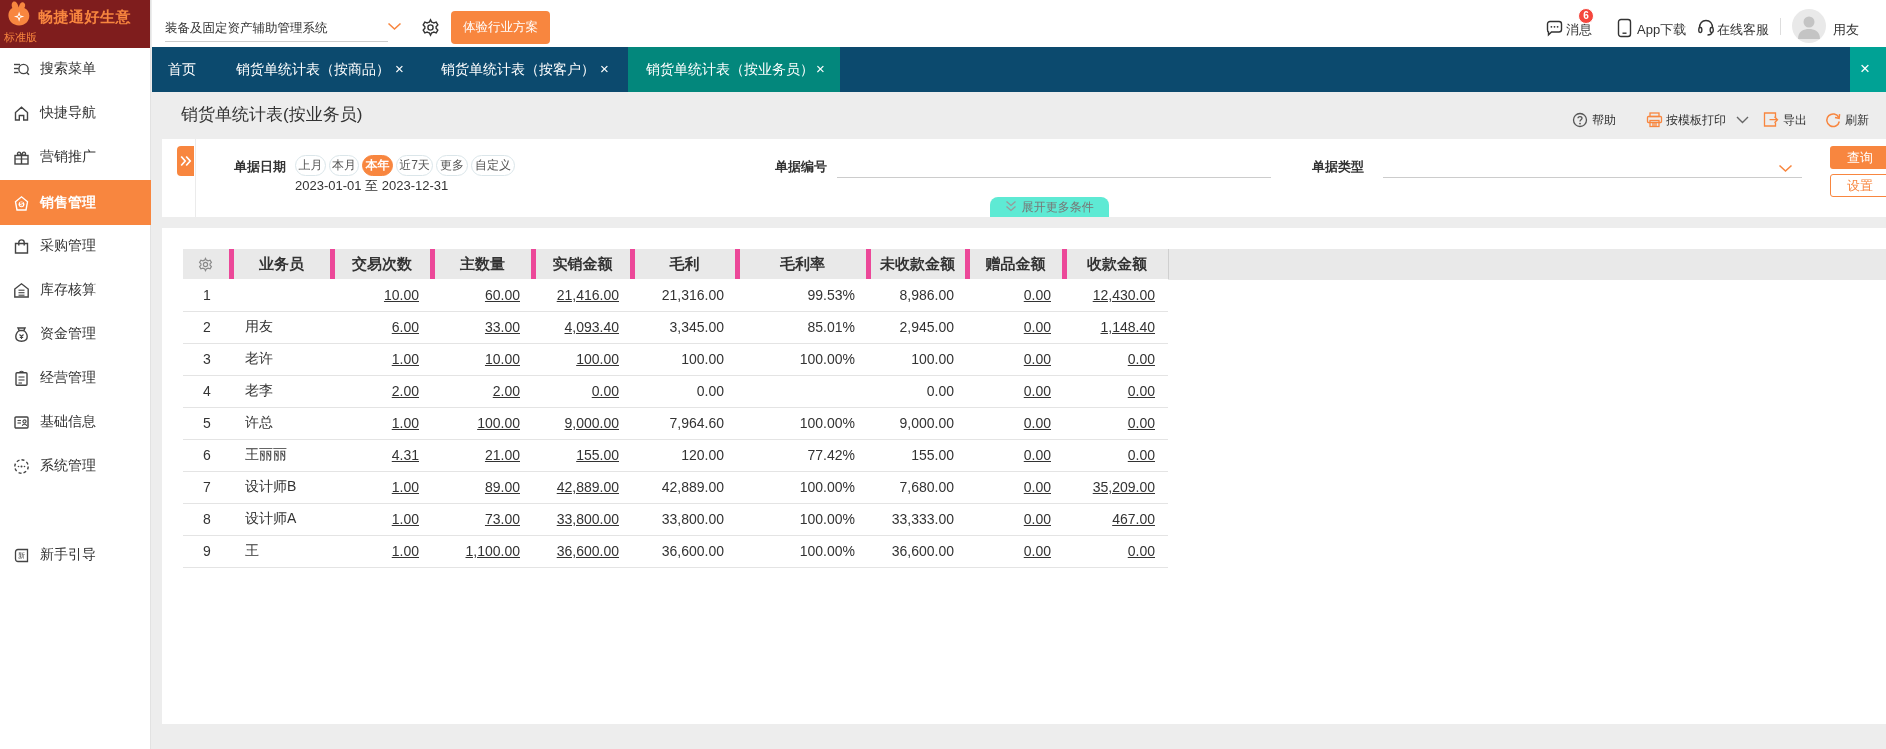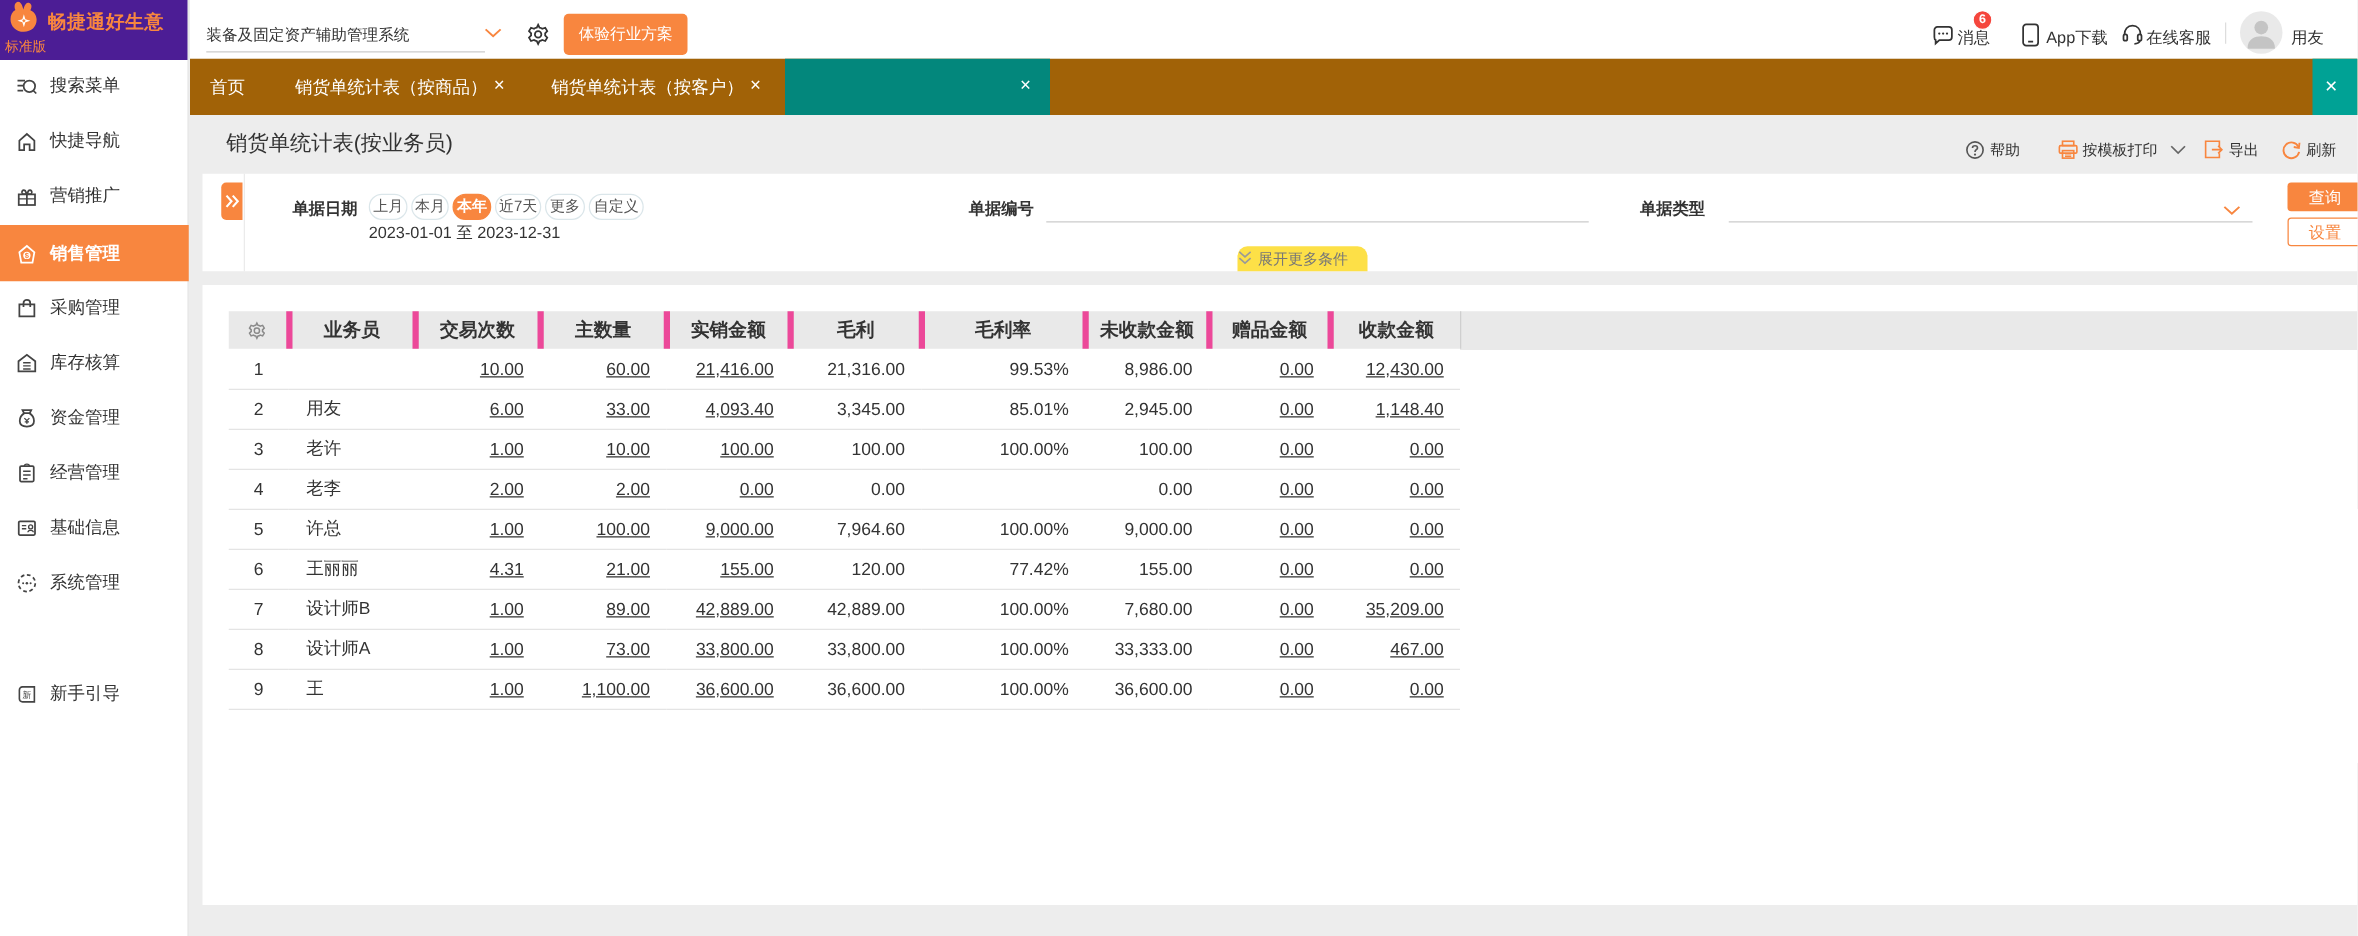--- a/index.html
+++ b/index.html
@@ -1,30 +1,30 @@
 <!DOCTYPE html>
 <html><head>
 <meta charset="utf-8">
 <style>
 * { margin:0; padding:0; box-sizing:border-box; }
 html,body { width:1886px; height:749px; overflow:hidden; background:#ededed; font-family:"Liberation Sans",sans-serif; }
 .abs { position:absolute; }
 body { position:relative; }
 
 #sidebar { position:absolute; left:0; top:0; width:151px; height:749px; background:#fff; border-right:1px solid #e2e2e2; z-index:5; }
-#logo { position:absolute; left:0; top:0; width:100%; height:48px; background:#4c1d95; }
+#logo { position:absolute; left:0; top:0; width:100%; height:48px; background:#7f1d1d; }
 .mitem { position:absolute; left:0; width:151px; height:44px; }
 .mitem .ic { position:absolute; left:13px; top:50%; margin-top:-8px; width:17px; height:17px; }
 .mitem .lb { position:absolute; left:40px; top:50%; margin-top:-9px; font-size:14px; color:#333; letter-spacing:0; white-space:nowrap; }
 .mitem.sel { background:#f8863f; height:45px; }
 .mitem.sel .lb { color:#fff; font-weight:700;font-family:Liberation Serif, serif; }
 
 #topbar { position:absolute; left:152px; top:0; width:1734px; height:47px; background:#fff; }
 
-#tabbar { position:absolute; left:152px; top:47px; width:1734px; height:45px; background:#a16207; }
+#tabbar { position:absolute; left:152px; top:47px; width:1734px; height:45px; background:#0c4a6e; }
 .tabtxt { position:absolute; top:0; height:45px; line-height:45px; color:#fff; font-size:14px; white-space:nowrap; }
 .tabx { position:absolute; top:0; height:45px; line-height:44px; color:#fff; font-size:15px; }
 
 #fpanel { position:absolute; left:162px; top:139px; width:1724px; height:78px; background:#fff; }
 .pill { position:absolute; top:155px; height:21px; border:1px solid #dbe6ea; border-radius:11px; background:#fff; font-size:12px; color:#555; text-align:center; line-height:19px; }
 .pill.on { background:#f8863f; border-color:#f8863f; color:#fff; font-weight:700; }
 .flabel { position:absolute; font-size:13px; color:#333; font-weight:700; top:160px; height:14px; line-height:14px; }
 .fline { position:absolute; top:177px; height:1px; background:#ccc; }
 
 #tpanel { position:absolute; left:162px; top:228px; width:1724px; height:496px; background:#fff; }
@@ -83,20 +83,21 @@
 </div>
 <div class="abs" style="left:1833px;top:21px;font-size:13px;color:#333;z-index:6">用友</div>
 
 <div id="tabbar">
   <span class="tabtxt" style="left:16px">首页</span>
   <span class="tabtxt" style="left:84px">销货单统计表（按商品）</span>
   <span class="tabx" style="left:243px">×</span>
   <span class="tabtxt" style="left:289px">销货单统计表（按客户）</span>
   <span class="tabx" style="left:448px">×</span>
   <div class="abs" style="left:476px;top:0;width:212px;height:45px;background:#03877c"></div>
+  <span class="tabtxt" style="left:494px">销货单统计表（按业务员）</span>
   <span class="tabx" style="left:664px">×</span>
   <div class="abs" style="left:1698px;top:0;width:36px;height:45px;background:#00a295"></div>
   <span class="tabx" style="left:1708px;font-size:17px">×</span>
 </div>
 
 <div class="abs" style="left:181px;top:103px;font-size:17px;color:#333;z-index:2">销货单统计表(按业务员)</div>
 <svg class="abs" style="left:1572px;top:112px" width="16" height="16" viewBox="0 0 16 16" fill="none" stroke="#555" stroke-width="1.3">
   <circle cx="8" cy="8" r="6.5"></circle>
     <path d="M6 6.3 C6 4.0 10 4.0 10 6.3 C10 7.8 8 7.8 8 9.5"></path>
     <circle cx="8" cy="11.6" r="0.9" fill="#555" stroke="none"></circle>
@@ -141,21 +142,21 @@
 <div class="abs" style="left:295px;top:177px;font-size:13px;color:#333;z-index:2">2023-01-01 至 2023-12-31</div>
 <div class="flabel" style="left:775px">单据编号</div>
 <div class="fline" style="left:837px;width:434px"></div>
 <div class="flabel" style="left:1312px">单据类型</div>
 <div class="fline" style="left:1383px;width:419px"></div>
 <svg class="abs" style="left:1778px;top:164px;z-index:2" width="15" height="9" viewBox="0 0 15 9" fill="none" stroke="#f8863f" stroke-width="1.6">
     <path d="M1.5 1.5 L7.5 7 L13.5 1.5"></path>
   </svg>
 <div class="abs" style="left:1830px;top:146px;width:60px;height:23px;background:#f8863f;border-radius:3px;color:#fff;font-size:13px;text-align:center;line-height:23px;z-index:2">查询</div>
 <div class="abs" style="left:1830px;top:174px;width:60px;height:23px;background:#fff;border:1px solid #f8863f;border-radius:3px;color:#f8863f;font-size:13px;text-align:center;line-height:21px;z-index:2">设置</div>
-<div class="abs" style="left:990px;top:197px;width:104px;height:20px;background:#fde047;border-radius:8px 8px 0 0;z-index:2;text-align:left">
+<div class="abs" style="left:990px;top:197px;width:119px;height:20px;background:#5eead4;border-radius:8px 8px 0 0;z-index:2;text-align:center">
   <svg style="display:inline-block;vertical-align:-2px" width="12" height="13" viewBox="0 0 12 13" fill="none" stroke="#999" stroke-width="1.3">
       <path d="M1.5 1.5 L6 5.5 L10.5 1.5 M1.5 6.5 L6 10.5 L10.5 6.5"></path>
     </svg>
   <span style="font-size:12px;color:#777;line-height:20px"> 展开更多条件</span>
 </div>
 
 <div id="tpanel"></div>
 <div id="hdrext"></div>
 <table id="dtable">
   <colgroup>

